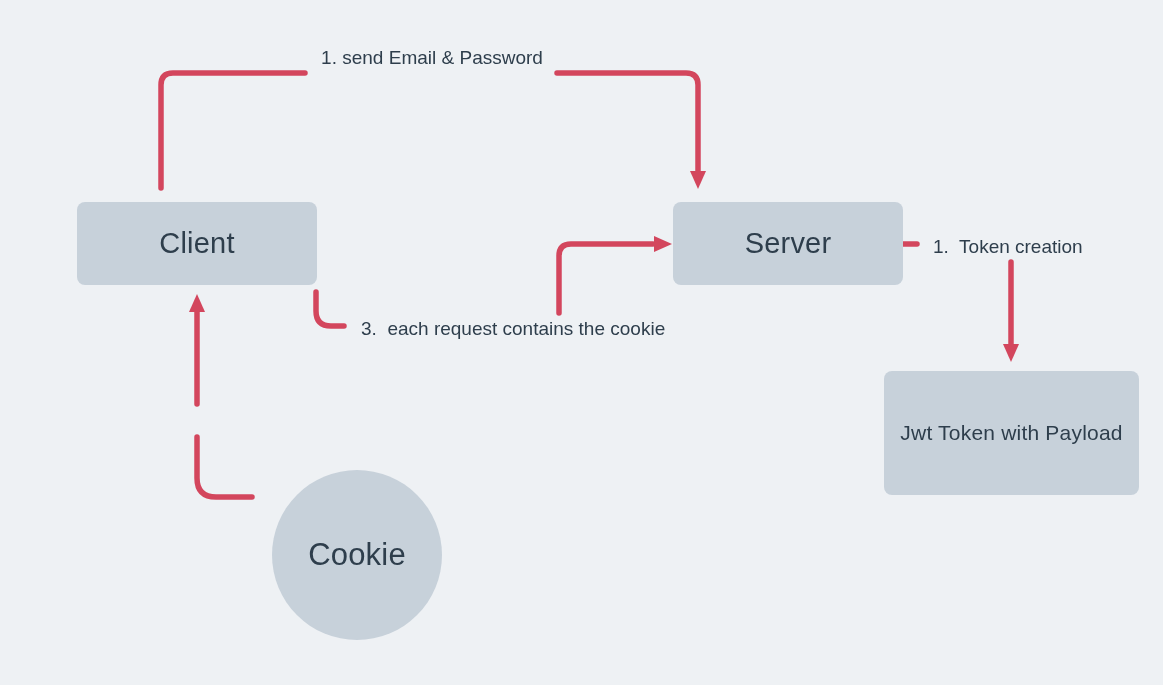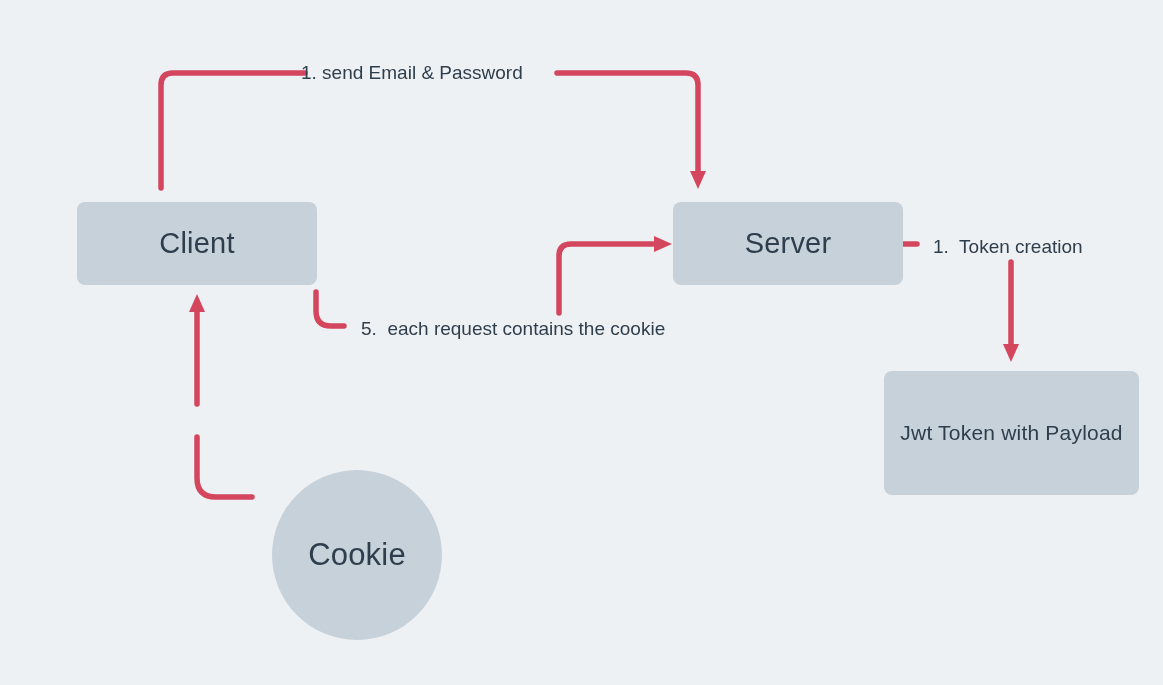--- a/index.html
+++ b/index.html
@@ -49,21 +49,21 @@
   .node-server  { left: 673px; top: 202px; width: 230px; height: 83px;  font-size: 29px; }
   .node-jwt     { left: 884px; top: 371px; width: 255px; height: 124px;  font-size: 21px; }
   .node-cookie  { left: 272px; top: 470px; width: 170px; height: 170px; font-size: 31px; }
   .step {
     position: absolute;
     font-size: 19px;
     font-weight: 500;
     line-height: 24px;
     white-space: pre;
   }
-  .step-1 { left: 301px; top: 61px;  width: 262px; text-align: left; }
+  .step-1 { left: 301px; top: 46px;  width: 262px; text-align: center; }
   .step-2 { left: 933px; top: 235px; }
   .step-3 { left: 443px; top: 544px; }
   .step-4 { left: 45px;  top: 409px; }
   .step-5 { left: 361px; top: 317px; }
 </style>
 </head>
 <body>
 
 <div class="stage">
 
@@ -101,15 +101,15 @@
   <div class="node rect node-jwt">Jwt Token with Payload</div>
 
   <div class="node circle node-cookie">Cookie</div>
 
   <div class="step step-1">1. send Email &amp; Password</div>
 
   <div class="step step-2">1.  Token creation</div>
 
 
 
-  <div class="step step-5">5.  each request contains the cookie</div>
+  <div class="step step-5">3.  each request contains the cookie</div>
 
 </div>
 
 </body></html>

